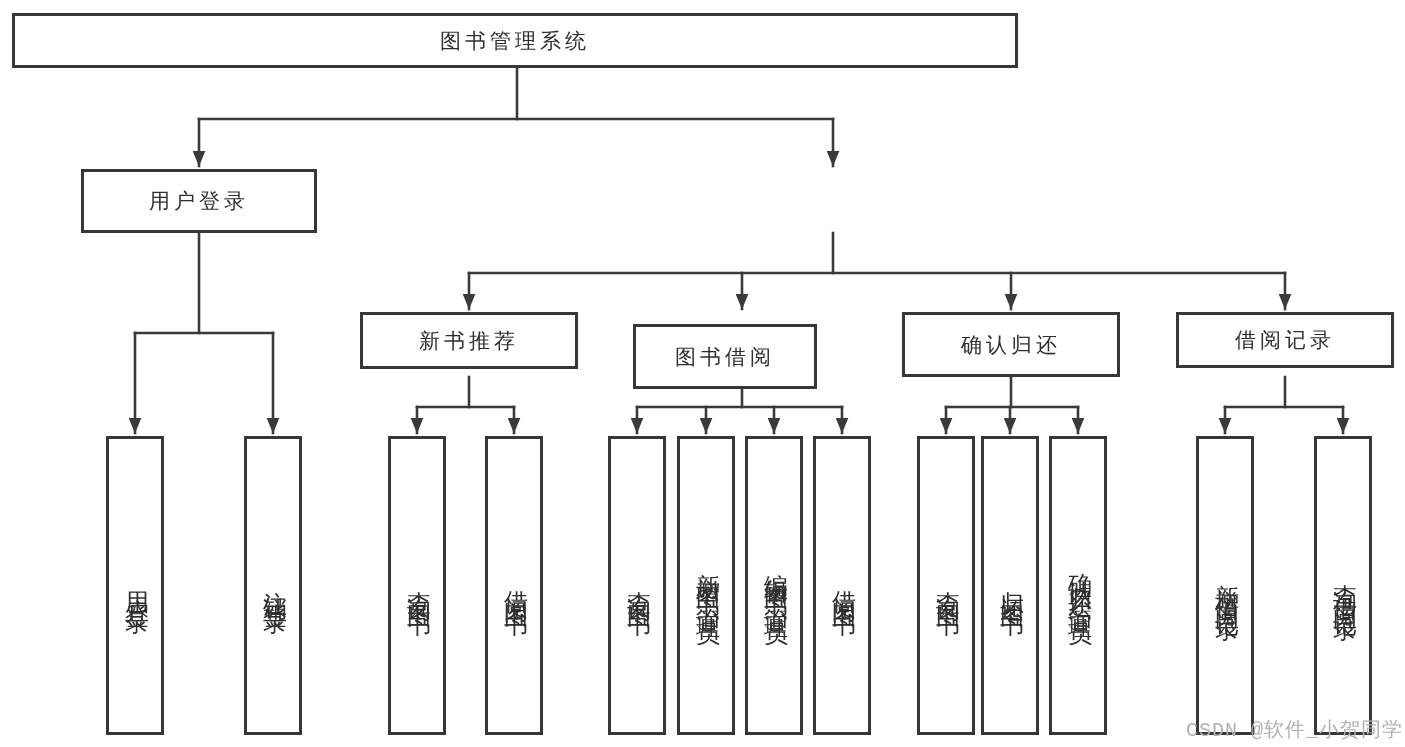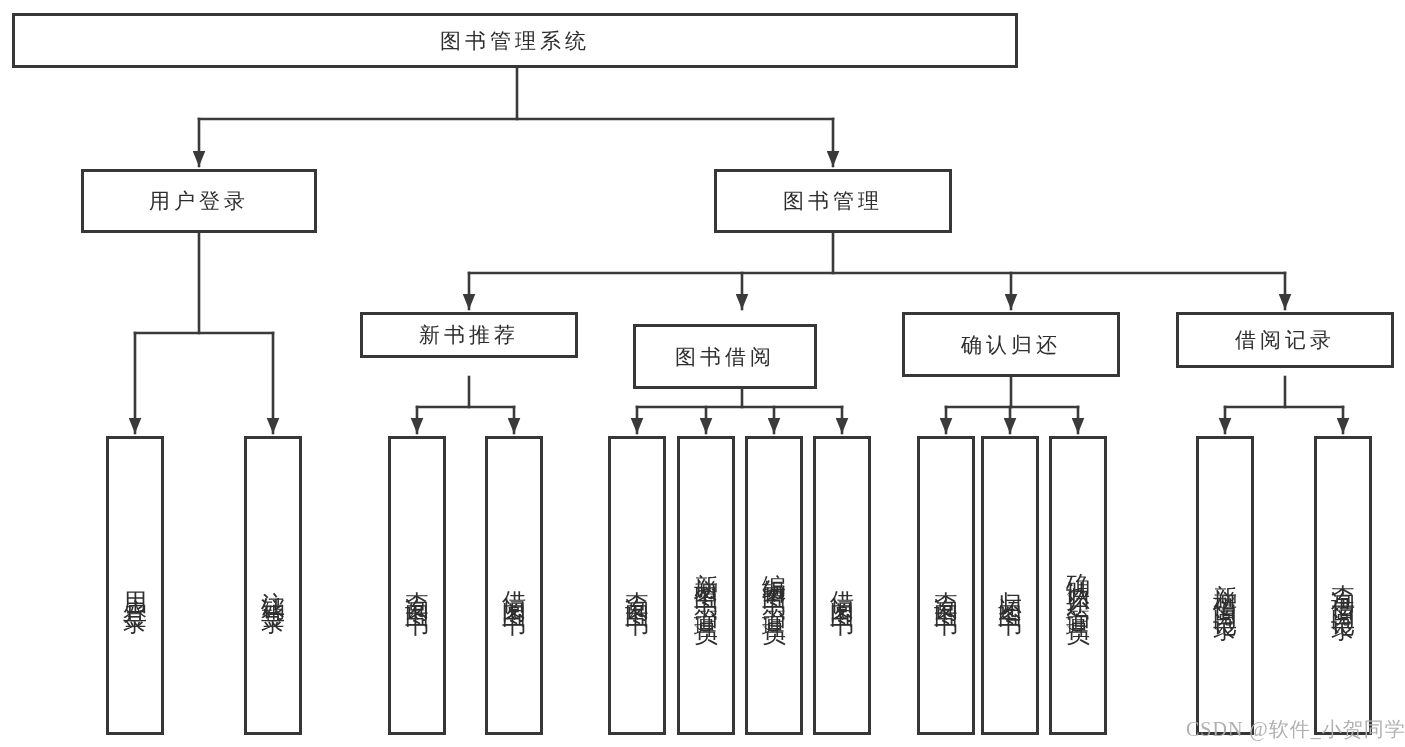--- a/index.html
+++ b/index.html
@@ -1,20 +1,20 @@
 <!DOCTYPE html>
 <html><head>
 <meta charset="utf-8">
 <style>
   html,body{margin:0;padding:0;background:#fff;}
   #canvas{
     position:relative;
     width:1405px;height:747px;
     background:#fff;
-    font-family:Liberation Serif, serif;
+    font-family:Liberation Mono, monospace;
     overflow:hidden;
   }
   #connectors{position:absolute;left:0;top:0;z-index:1;}
   .node{
     position:absolute;
     box-sizing:border-box;
     border:3px solid #373737;
     background:#fff;
     display:flex;align-items:center;justify-content:center;
     color:#2e2e2e;
@@ -109,25 +109,22 @@
     </g>
   </svg>
 
   <div class="node" style="left:12px;top:13px;width:1006px;height:55px">
     <span>图书管理系统</span>
   </div>
 
   <div class="node" style="left:81px;top:169px;width:236px;height:64px">
     <span>用户登录</span>
   </div>
-  <div class="node" style="left:714px;top:169px;width:238px;height:64px">
-    <span>图书管理</span>
-  </div>
 
-  <div class="node" style="left:360px;top:312px;width:218px;height:46px">
+  <div class="node" style="left:360px;top:312px;width:218px;height:57px">
     <span>新书推荐</span>
   </div>
   <div class="node" style="left:633px;top:324px;width:184px;height:65px">
     <span>图书借阅</span>
   </div>
   <div class="node" style="left:902px;top:312px;width:218px;height:65px">
     <span>确认归还</span>
   </div>
   <div class="node" style="left:1176px;top:312px;width:218px;height:56px">
     <span>借阅记录</span>

